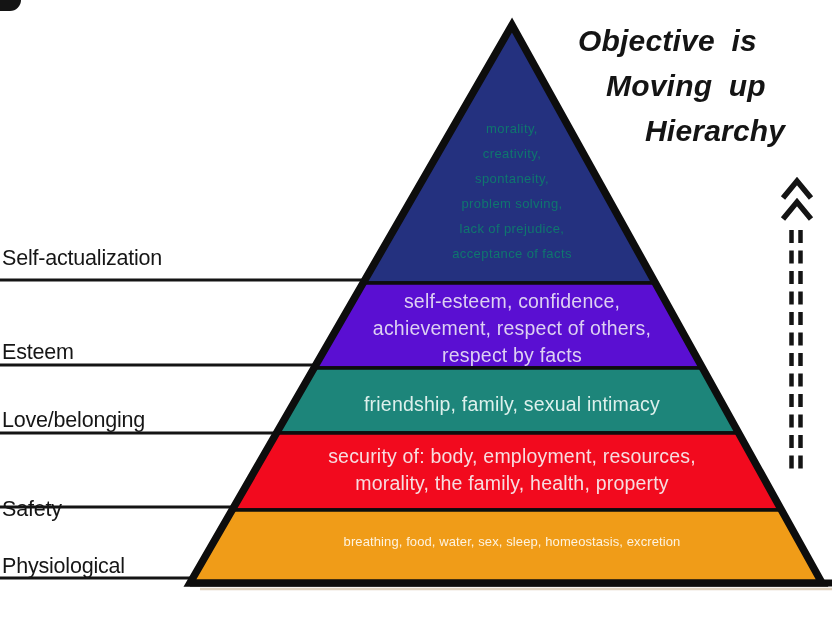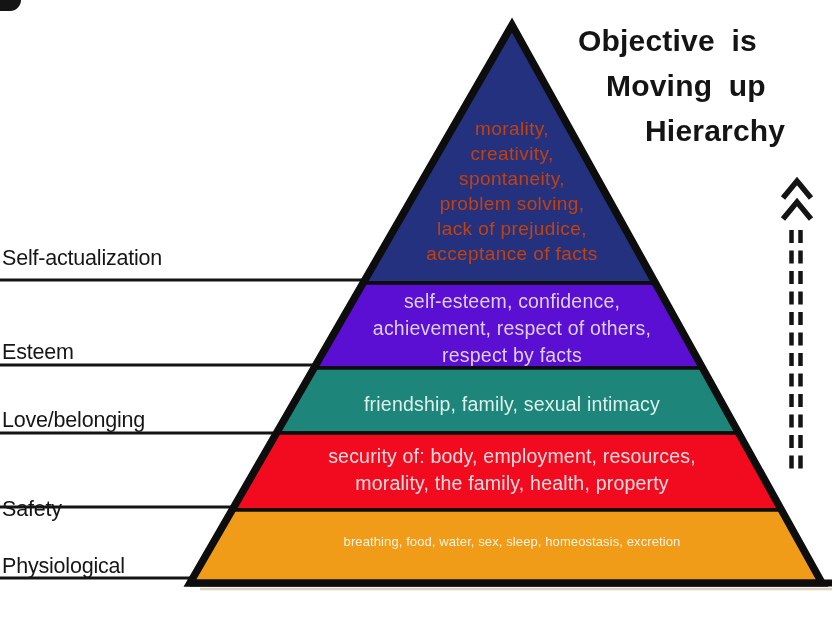--- a/index.html
+++ b/index.html
@@ -7,32 +7,32 @@
     position:relative;width:834px;height:625px;background:#ffffff;overflow:hidden;
     font-family:"Liberation Sans", sans-serif;
   }
   
   .corner-mark{position:absolute;left:0;top:0;width:21px;height:11px;background:#141414;
     border-radius:0 0 12px 0;}
   
   .title-left{position:absolute;left:55px;top:31px;font-size:30px;font-weight:700;color:#141414;
     letter-spacing:.5px;word-spacing:8px;white-space:nowrap;}
   .title-right-line{position:absolute;font-size:30px;font-weight:700;color:#141414;
-    letter-spacing:.2px;word-spacing:8px;white-space:nowrap;}
+    letter-spacing:.2px;word-spacing:8px;white-space:nowrap;font-style:italic;}
   .trl1{left:578px;top:24px;}
   .trl2{left:606px;top:69px;}
   .trl3{left:645px;top:114px;}
   
   .side-label{position:absolute;left:2px;font-size:21.5px;color:#161616;white-space:nowrap;
     letter-spacing:-0.2px;}
   .sl1{top:246px;} .sl2{top:340px;} .sl3{top:408px;} .sl4{top:497px;} .sl5{top:554px;}
   
   .band-text{position:absolute;text-align:center;white-space:nowrap;}
   .band-text span{display:block;}
-  .bt1{left:372px;top:116px;width:280px;font-size:19px;line-height:25px;letter-spacing:.4px;color:#c2410c;}
+  .bt1{left:372px;top:116px;width:280px;font-size:13px;line-height:25px;letter-spacing:.4px;color:#0f766e;}
   .bt2{left:317px;top:288px;width:390px;font-size:19.5px;line-height:27px;letter-spacing:.2px;color:#ddd0f2;}
   .bt3{left:287px;top:393px;width:450px;font-size:19.5px;letter-spacing:.2px;color:#ddf0ec;}
   .bt4{left:237px;top:443px;width:550px;font-size:19.5px;line-height:27px;letter-spacing:.2px;color:#f7dde0;}
   .bt5{left:202px;top:534px;width:620px;font-size:13px;letter-spacing:.1px;color:#fdf3e0;}
   svg{position:absolute;left:0;top:0;}
 </style>
 </head>
 <body>
 
 <div class="stage">

